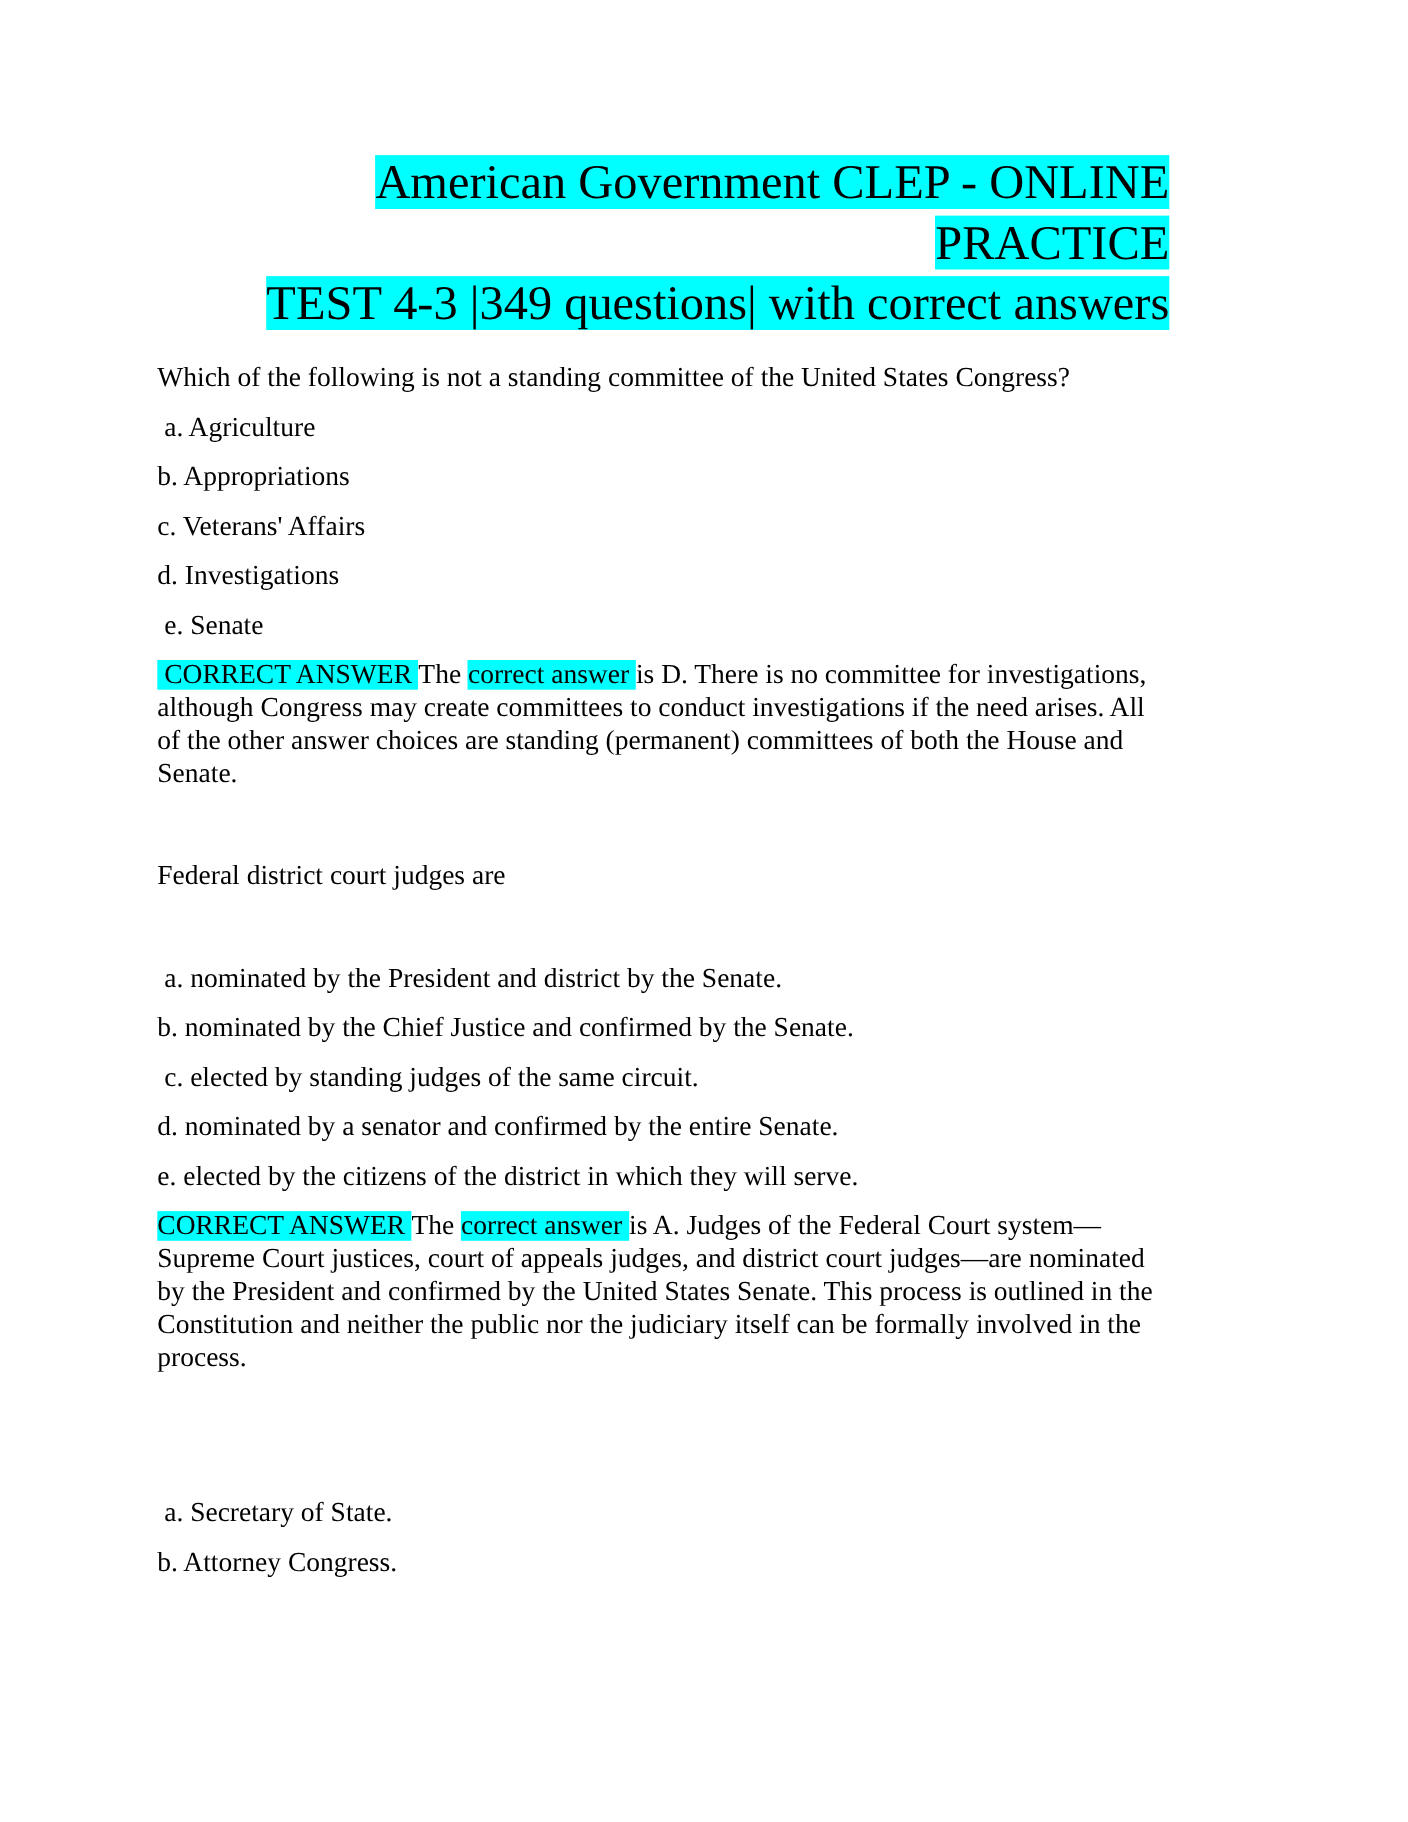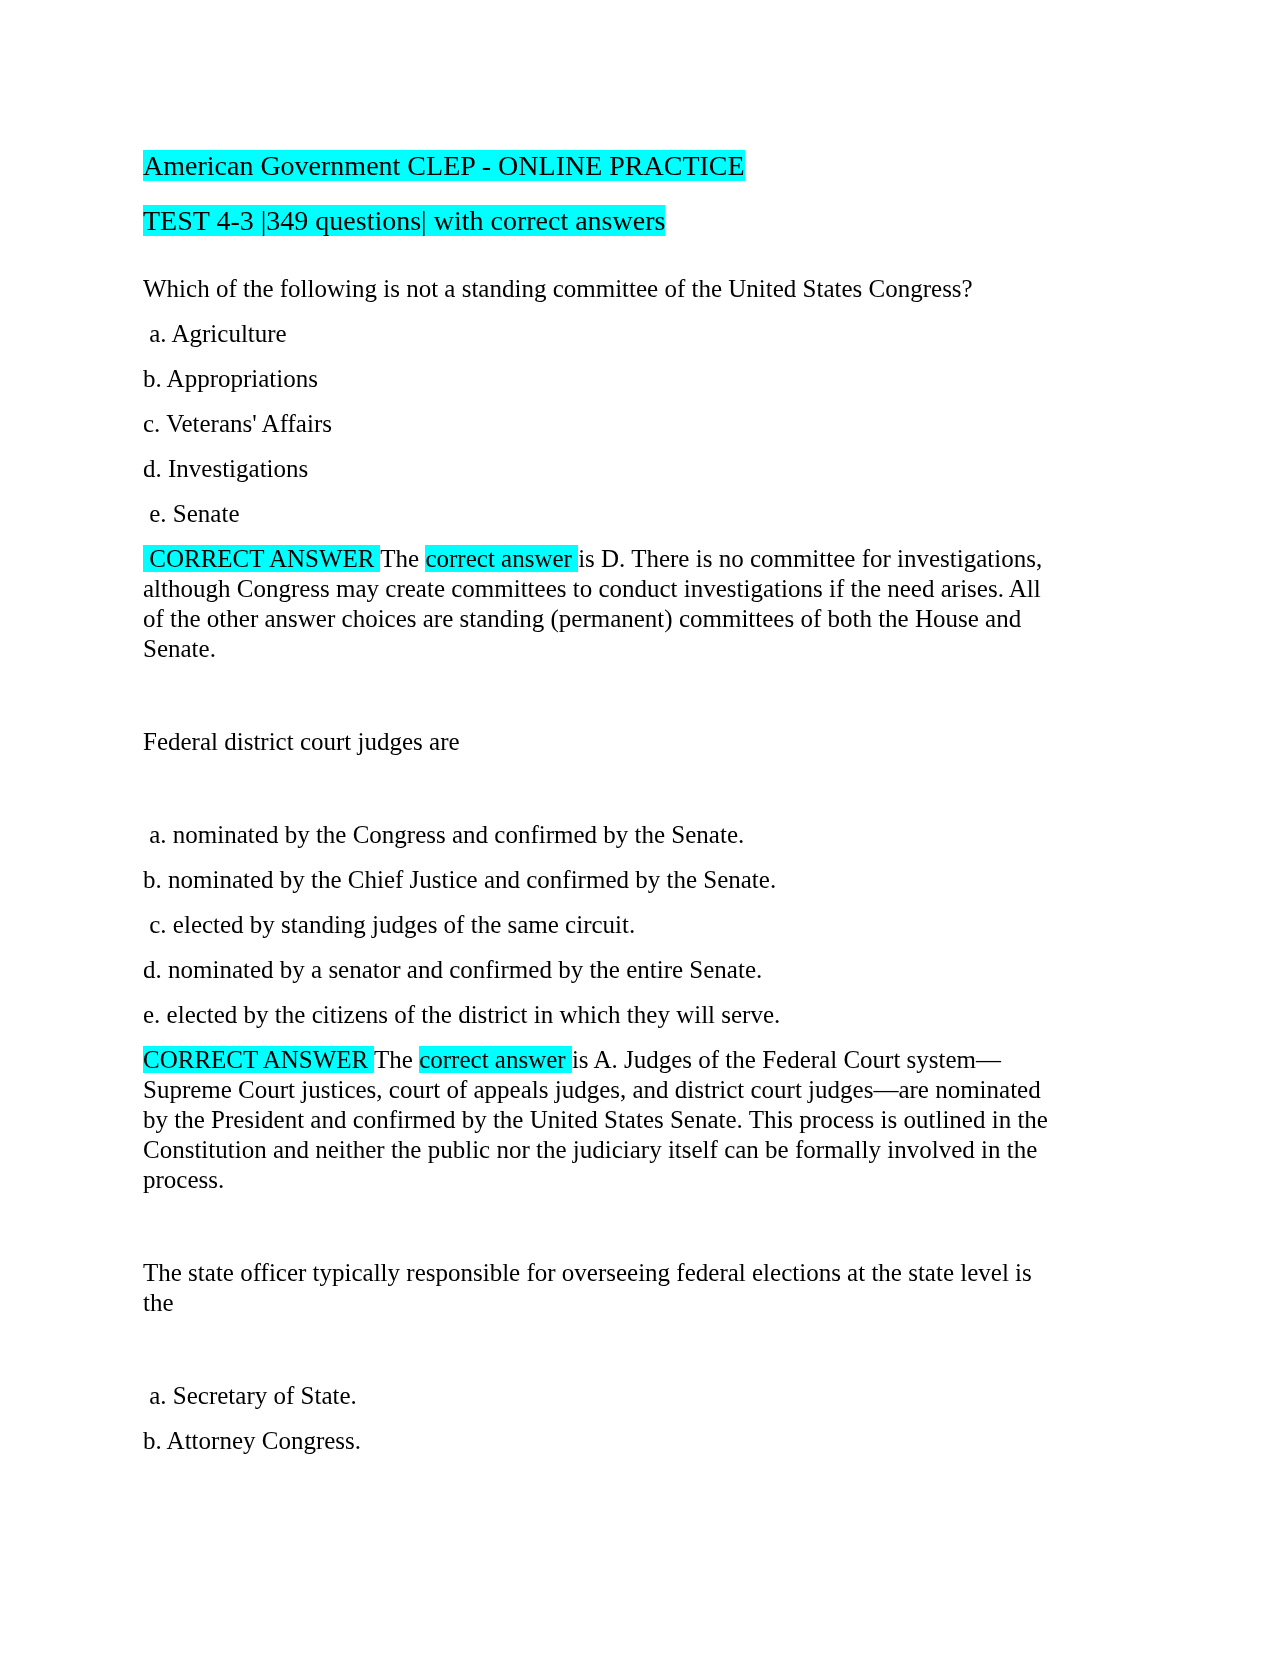--- a/index.html
+++ b/index.html
@@ -14,23 +14,23 @@
     color: #000000;
     box-sizing: border-box;
   }
   .page {
     box-sizing: border-box;
     width: 1280px;
     min-height: 1656px;
     padding: 138px 217px 60px 143px;
   }
   .title {
-    font-size: 28px;
+    font-size: 44px;
     font-weight: 400;
-    text-align: left;
+    text-align: right;
     line-height: 55px;
     margin: 0 0 26px 0;
   }
   .hl {
     background: #00ffff;
   }
   .para {
     font-size: 25px;
     line-height: 30px;
     margin: 0 0 15px 0;
@@ -54,29 +54,28 @@
   <p class="para">d. Investigations</p>
   <p class="para"> e. Senate</p>
   <p class="para"><span class="hl"> CORRECT ANSWER </span><span>The </span><span class="hl">correct answer </span><span>is D. There is no committee for investigations, although Congress may create committees to conduct investigations if the need arises. All of the other answer choices are standing (permanent) committees of both the House and Senate.</span></p>
 
   <div class="spacer"></div>
 
   <p class="para">Federal district court judges are</p>
 
   <div class="spacer"></div>
 
-  <p class="para"> a. nominated by the Congress and confirmed by the Senate.</p>
+  <p class="para"> a. nominated by the President and district by the Senate.</p>
   <p class="para">b. nominated by the Chief Justice and confirmed by the Senate.</p>
   <p class="para"> c. elected by standing judges of the same circuit.</p>
   <p class="para">d. nominated by a senator and confirmed by the entire Senate.</p>
   <p class="para">e. elected by the citizens of the district in which they will serve.</p>
   <p class="para"><span class="hl">CORRECT ANSWER </span><span>The </span><span class="hl">correct answer </span><span>is A. Judges of the Federal Court system—Supreme Court justices, court of appeals judges, and district court judges—are nominated by the President and confirmed by the United States Senate. This process is outlined in the Constitution and neither the public nor the judiciary itself can be formally involved in the process.</span></p>
 
   <div class="spacer"></div>
 
-  <p class="para">The state officer typically responsible for overseeing federal elections at the state level is the</p>
 
   <div class="spacer"></div>
 
   <p class="para"> a. Secretary of State.</p>
   <p class="para">b. Attorney Congress.</p>
 
 </div>
 
 </body></html>

